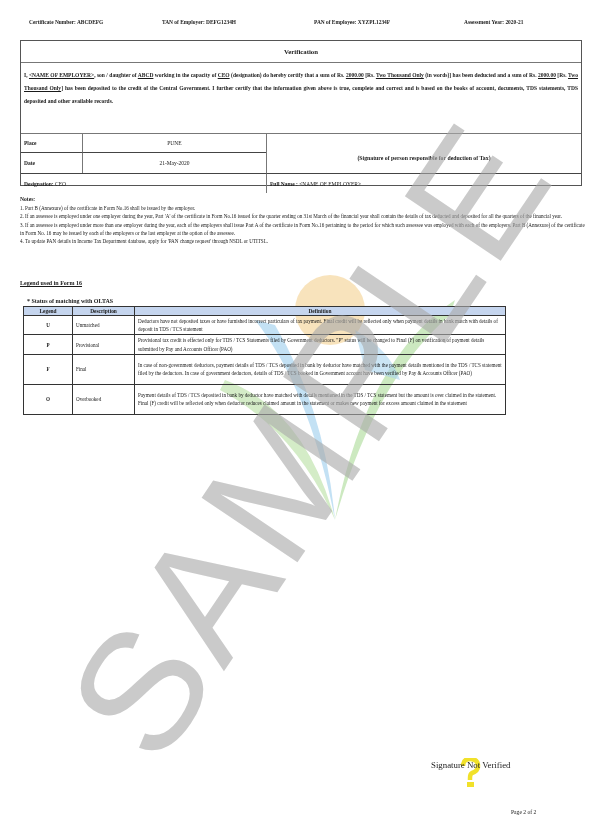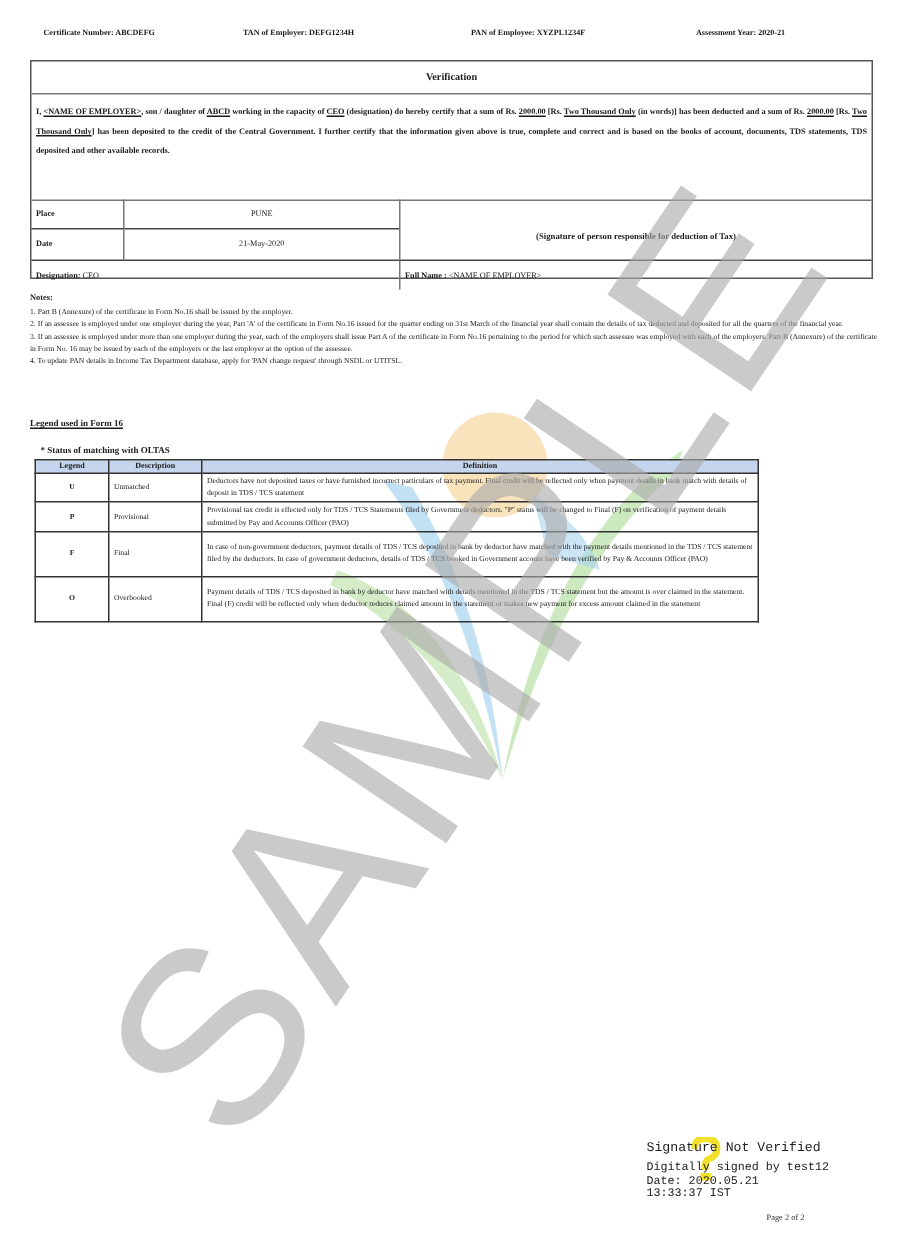--- a/index.html
+++ b/index.html
@@ -20,21 +20,21 @@
   .notes .nh { font-weight:bold; font-size:5.6px; margin-bottom:1px; }
   .legend-title { position:absolute; left:20px; top:280px; font-size:6px; font-weight:bold; text-decoration:underline; }
   .status-title { position:absolute; left:27px; top:298px; font-size:6px; font-weight:bold; }
   table.lt { position:absolute; left:23px; top:306px; width:483px; border-collapse:collapse;
              font-size:5.1px; }
   table.lt th { background:#c5d5ee; font-weight:bold; border:1px solid #333; height:8px; font-size:5.4px; padding:0; }
   table.lt td { border:1px solid #333; padding:1px 3px; vertical-align:middle; line-height:8.2px; }
   table.lt td.c1 { text-align:center; font-weight:bold; width:42px; }
   table.lt td.c2 { width:55px; }
   .wm { position:absolute; pointer-events:none; }
-  .sig { position:absolute; left:431px; top:760px; font-family:Liberation Mono, monospace; color:#222; }
+  .sig { position:absolute; left:431px; top:760px; font-family:Liberation Serif, serif; color:#222; }
   .sig .s1 { font-size:8.8px; }
   .sig .s2 { font-size:7.8px; line-height:8.6px; margin-top:5px; }
   .pageno { position:absolute; left:511px; top:809px; font-size:5.6px; }
 </style>
 </head>
 <body>
 
 <svg class="wm" style="left:215px;top:270px;" width="250" height="260" viewBox="0 0 250 260">
   <circle cx="115" cy="40" r="35" fill="#f6d9a6" opacity="0.75"></circle>
   <path d="M40 50 Q95 120 120 250 Q110 140 60 55 Z" fill="#a9d4ef" opacity="0.7"></path>
@@ -112,20 +112,15 @@
   </table>
 
 <div class="wm" style="left:10px;top:360px;width:800px;font-family:'Liberation Sans',sans-serif;font-size:168px;color:rgba(170,170,170,0.62);transform:rotate(-56deg);transform-origin:0 0;letter-spacing:6px;top:690px;left:40px;line-height:1;">SAMPLE</div>
 
 <div class="sig">
   <svg class="wm" style="left:28px;top:-2px;" width="22" height="30" viewBox="0 0 22 30">
     <path d="M4 8 Q4 1 11 1 Q19 1 19 8 Q19 13 13 15 Q11 16 11 20 L11 22" fill="none" stroke="#f1e12a" stroke-width="4.5"></path>
     <rect x="8" y="24" width="7" height="5" fill="#f1e12a"></rect>
   </svg>
   <div class="s1" style="position:relative">Signature Not Verified</div>
-  <div class="s2" style="position:relative">
-    <div>Digitally signed by test12</div>
-    <div>Date: 2020.05.21</div>
-    <div>13:33:37 IST</div>
-  </div>
 </div>
 
 <div class="pageno">Page 2 of 2</div>
 
 </body></html>

